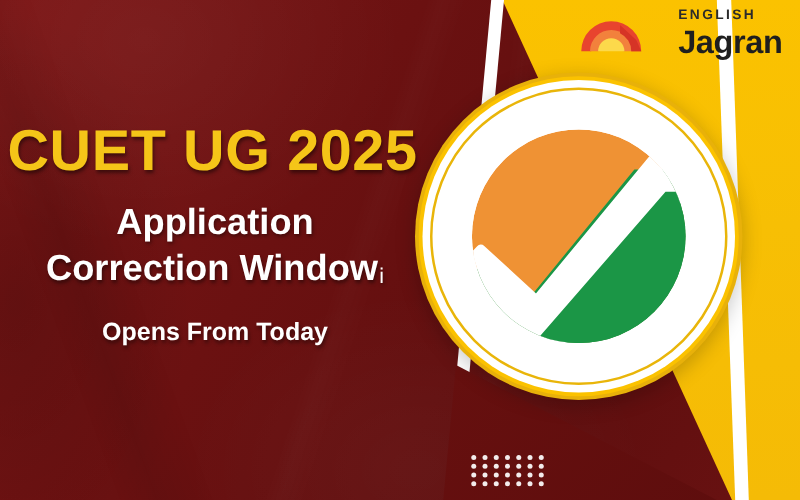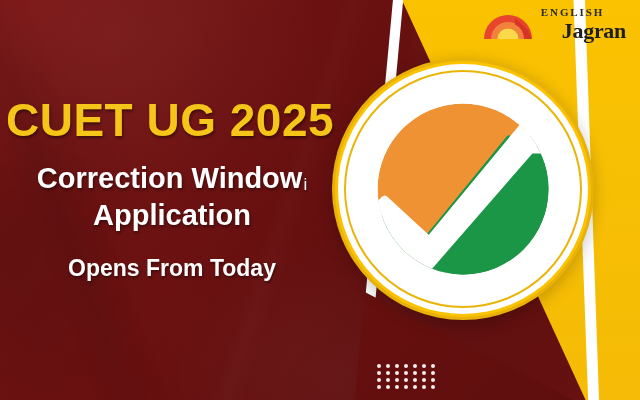--- a/index.html
+++ b/index.html
@@ -159,21 +159,21 @@
     font-weight: normal;
     vertical-align: -2px;
     margin-left: 1px;
   }
   .tagline {
     position: absolute;
     left: 0;
     top: 255px;
     width: 344px;
     text-align: center;
-    font-size: 23px;
+    font-size: 20px;
     font-weight: bold;
     color: #ffffff;
     text-shadow: 1px 2px 3px rgba(0,0,0,.42);
     white-space: nowrap;
   }
 
   
   .dot-grid {
     position: absolute;
     left: 377px;
@@ -201,32 +201,31 @@
     gap: 7px;
   }
   .brand-mark {
     width: 52px;
     height: 34px;
     flex: none;
   }
   .brand-words {
     display: flex;
     flex-direction: column;
-    align-items: flex-start;
+    align-items: center;
     line-height: 1;
-    font-family: Liberation Serif, serif;
   }
   .brand-eng {
     font-size: 11px;
     font-weight: bold;
     letter-spacing: 1.9px;
     color: #2b2b2b;
   }
   .brand-jag {
-    font-size: 22px;
+    font-size: 26px;
     font-weight: bold;
     letter-spacing: -0.3px;
     color: #1f1f1f;
     margin-top: 2px;
     margin-left: 21px;
   }
 </style>
 </head>
 <body>
 
@@ -258,24 +257,24 @@
         <path d="M 12 112 L 62 158 L 166 32 L 196 56 L 66 214 L -14 140 Z" fill="#ffffff" stroke="#ffffff" stroke-width="9" stroke-linejoin="round"></path>
         <path d="M -20 250 L -20 150 L 58 198 L 178 60 L 260 60 L 260 250 Z" fill="#1b9646"></path>
       </g>
     </svg>
   </div>
 
   <div class="text-block">
     <div class="headline">CUET UG 2025</div>
 
     <div class="subhead">
+      <div class="line">Application</div>
       <div class="line">
         <span>Correction Window</span><span class="glyph-tail">i</span>
       </div>
-      <div class="line">Application</div>
     </div>
 
     <div class="tagline">Opens From Today</div>
   </div>
 
   <div class="dot-grid">
       <div class="dot"></div>
       <div class="dot"></div>
       <div class="dot"></div>
       <div class="dot"></div>

